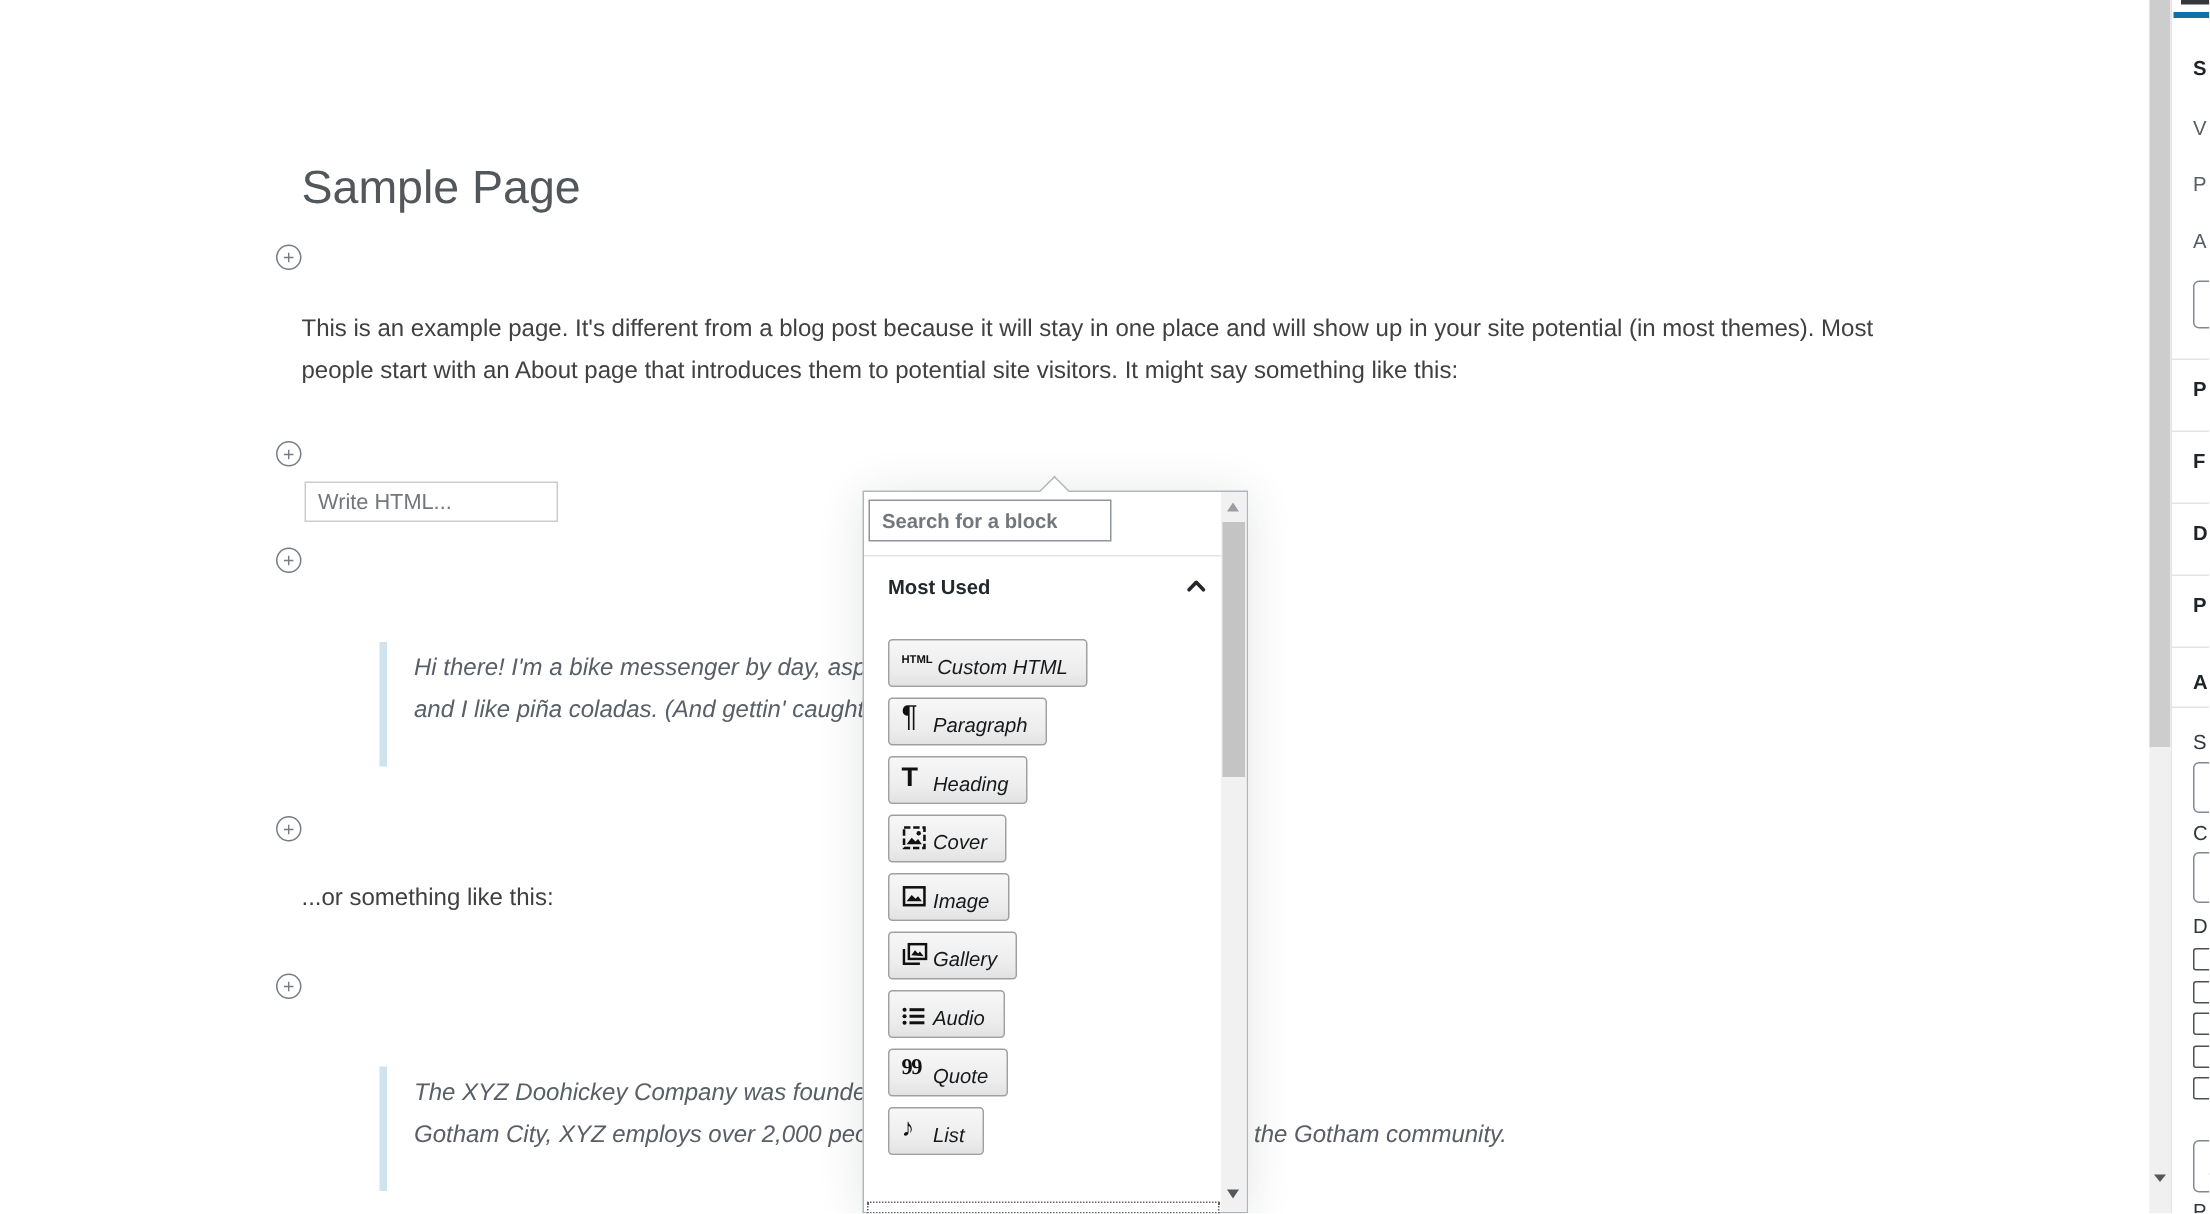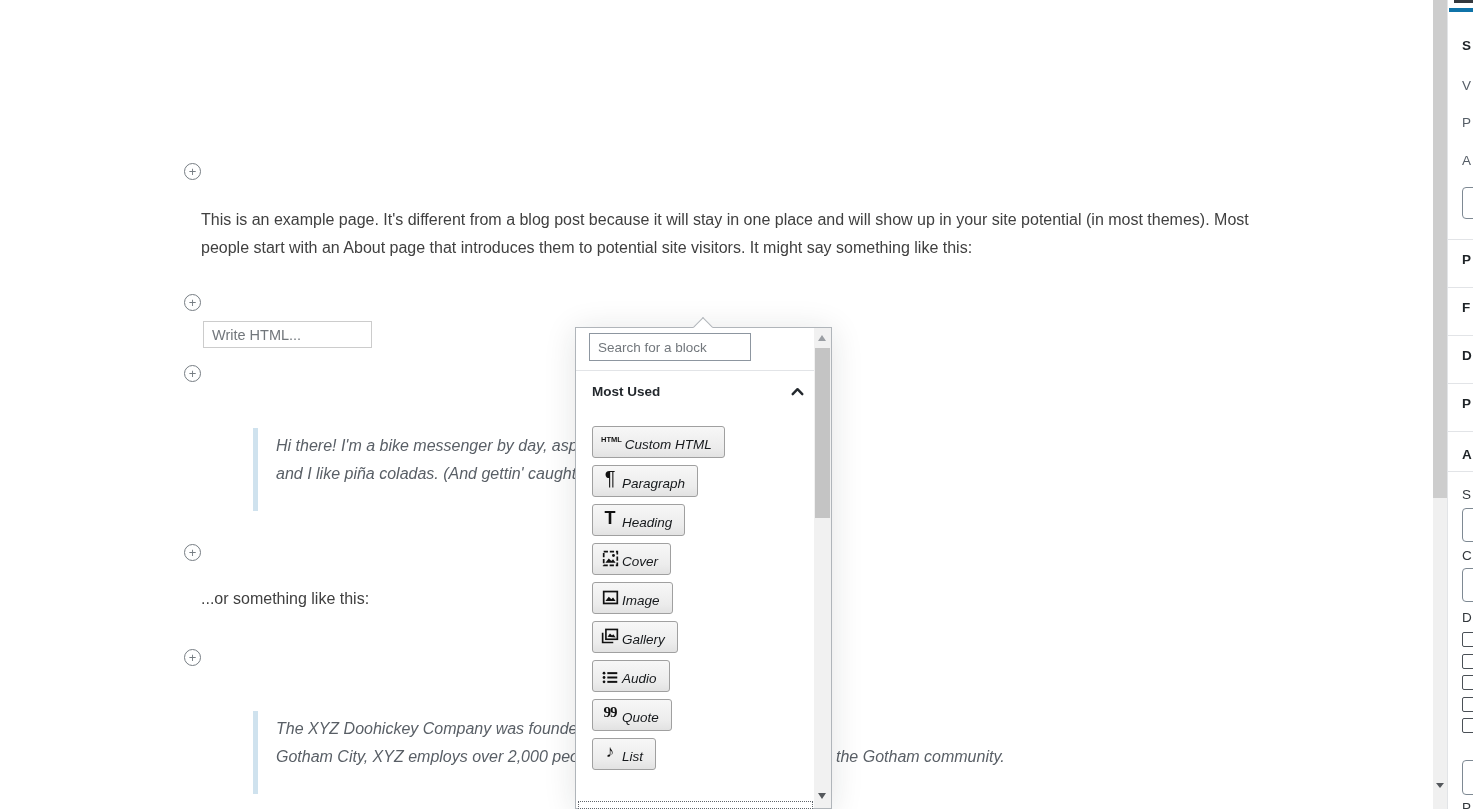--- a/index.html
+++ b/index.html
@@ -30,34 +30,34 @@
   .q1{top:428px} .q2{top:711px}
   .qline { position:relative; height:27.5px; white-space:nowrap; font-style:italic;
            font-size:16px; color:#595f66; }
   .qright { position:absolute; left:560px; top:0; white-space:nowrap; }
 
   
   .popup { position:absolute; left:575px; top:327px; width:257px; height:482px; background:#fff;
            border:1px solid #b0b5ba; box-shadow:0 3px 30px rgba(25,30,35,.12); z-index:10; }
   .caret { position:absolute; top:-8px; left:120px; width:14px; height:14px; background:#fff;
            border-left:1px solid #b0b5ba; border-top:1px solid #b0b5ba; transform:rotate(45deg); }
-  .search { position:absolute; left:13px; top:5px; width:162px; height:28px; border:1px solid #8d96a0;
+  .search { position:absolute; left:3px; top:5px; width:162px; height:28px; border:1px solid #8d96a0;
             border-radius:0; font-size:13.5px; color:#32373c; padding:0 8px;
-            font-family:"Liberation Sans", sans-serif; }
+            font-family:"Liberation Sans", sans-serif;font-weight:bold; }
   .search::placeholder { color:#72777c; opacity:1; }
   .psep { position:absolute; left:0; top:42px; width:239px; height:1px; background:#e2e4e7; }
   .phead { position:absolute; left:16px; top:52px; width:212px; height:22px; display:flex;
            align-items:center; justify-content:space-between; cursor:pointer; }
   .phead .lbl { font-size:13.5px; font-weight:700; color:#23282d; }
   .blocks { position:absolute; left:16px; top:98px; display:flex; flex-direction:column;
             align-items:flex-start; gap:7px; }
   .blk { display:flex; align-items:flex-end; height:32px; padding:0 12px 5px 8px; gap:3px;
          border:1px solid #a0a0a0; border-radius:3px; cursor:pointer;
          background:linear-gradient(180deg,#f7f7f7 0%,#ececec 70%,#e2e2e2 100%); }
-  .blk-icon { display:flex; align-items:center; justify-content:center; min-width:18px;
+  .blk-icon { display:flex; align-items:center; min-width:18px;
               margin-bottom:2px; color:#111; }
   .blk-label { font-size:13.5px; color:#16191c; line-height:1; padding-bottom:1px;font-style:italic; }
   .i-html { font-size:7.5px; font-weight:700; letter-spacing:0; color:#111;
             position:relative; top:-6px; }
   .i-pilcrow { font-size:20px; font-weight:400; line-height:1; position:relative; top:-1px; }
   .i-heading { font-size:18px; font-weight:700; line-height:1; position:relative; top:-1px; }
   .i-quote { font-family:"Liberation Serif", serif; font-size:15px; font-weight:700;
              letter-spacing:-1px; line-height:1; position:relative; top:-3px; }
   .i-audio { font-size:17px; line-height:1; position:relative; top:-2px; }
 
@@ -91,20 +91,21 @@
             background:#fff; }
   .sb-sep { position:absolute; left:0; width:26px; height:1px; background:#e2e4e7; }
   .sb-chk { position:absolute; left:14px; width:15px; height:15px; border:1.8px solid #4a5056;
             border-radius:2px; background:#fff; }
 </style>
 </head>
 <body>
 
 <div class="stage">
 
+  <h1 class="title">Sample Page</h1>
 
   <button class="plus p1">
       <span>+</span>
     </button>
 
   <div class="para">This is an example page. It's different from a blog post because it will stay in one place and will show up in your site potential (in most themes). Most people start with an About page that introduces them to potential site visitors. It might say something like this:</div>
 
   <button class="plus p2">
       <span>+</span>
     </button>

